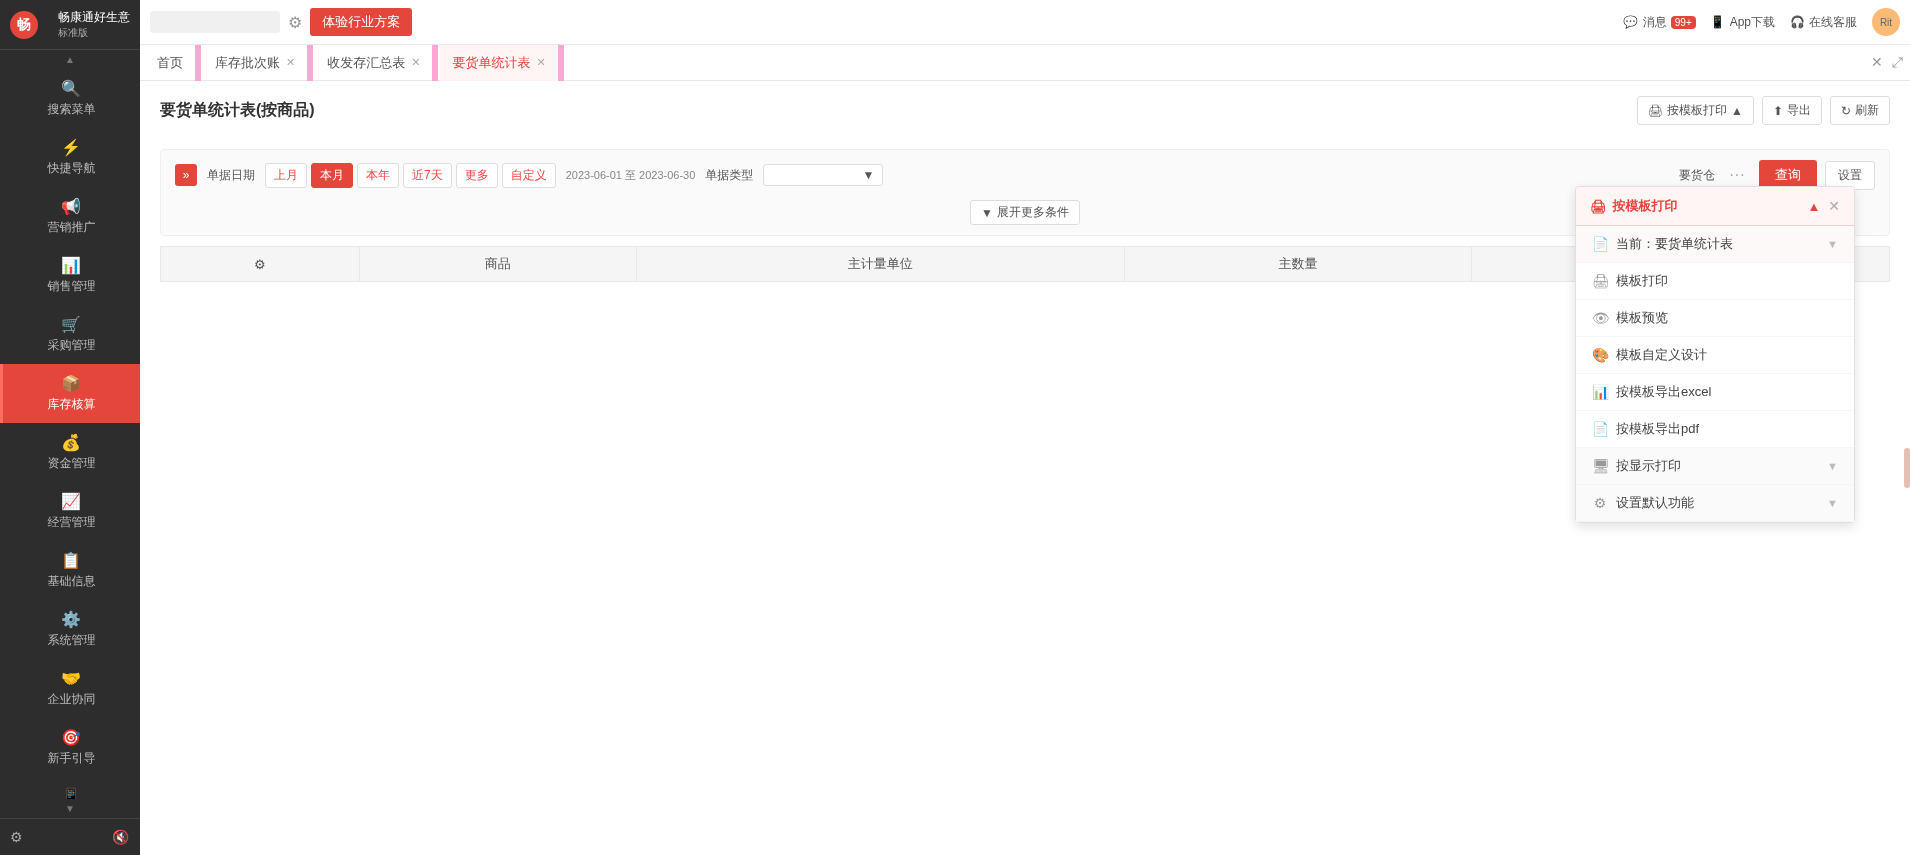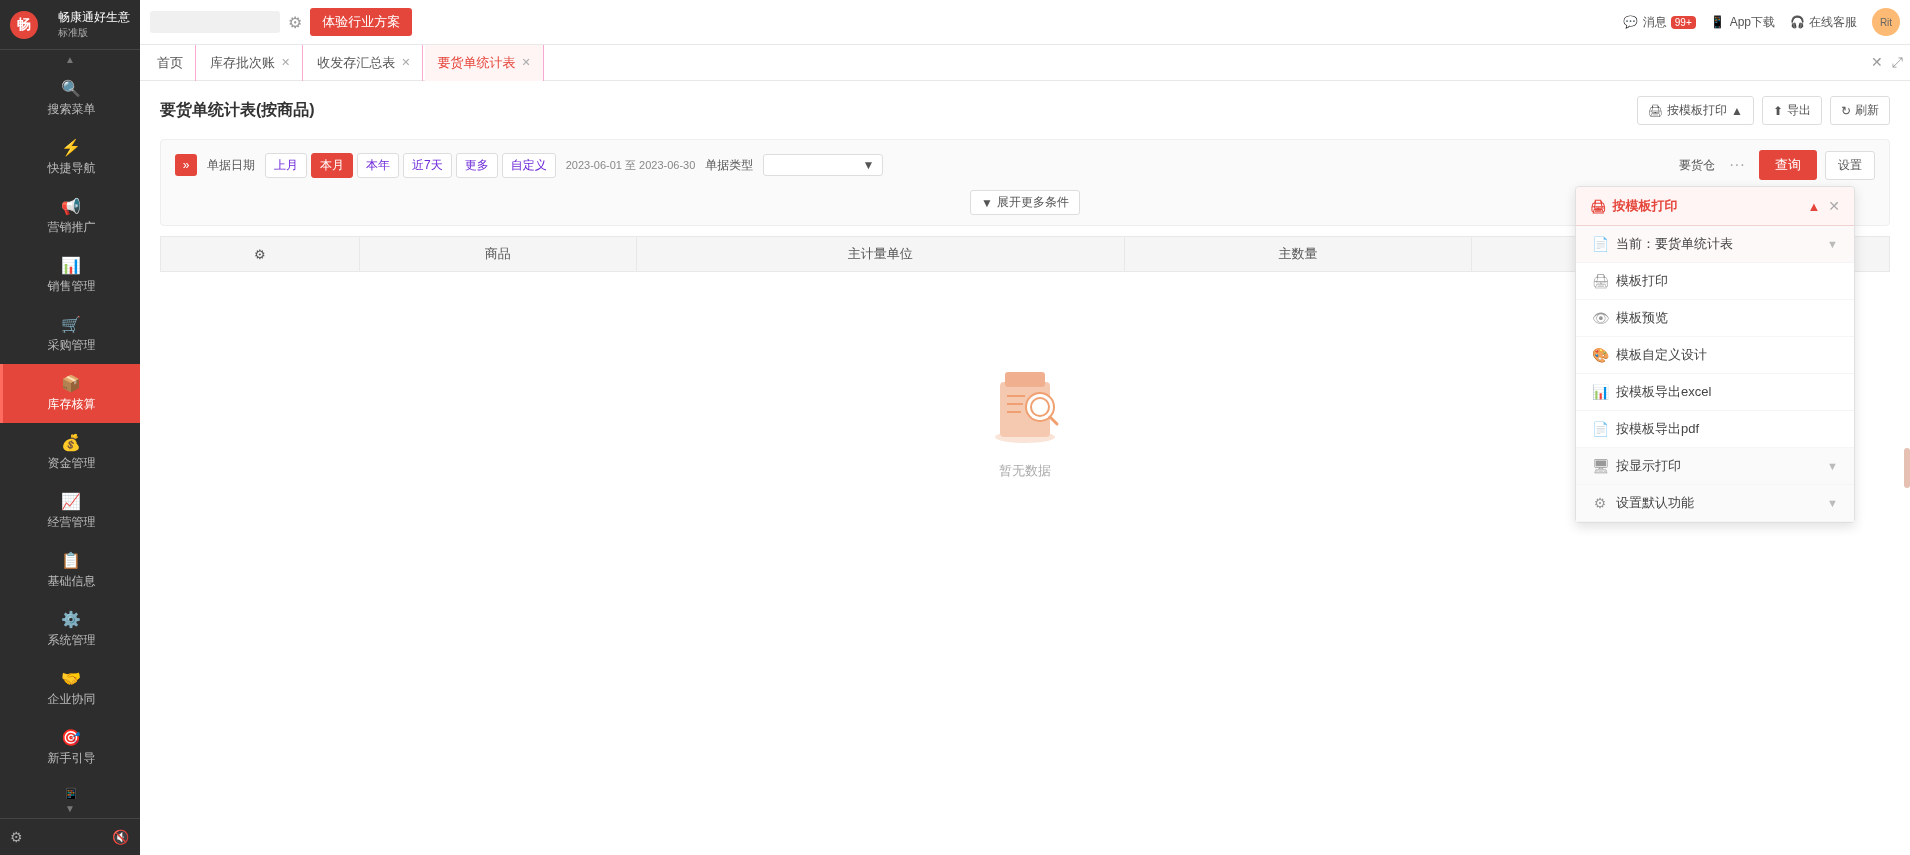--- a/index.html
+++ b/index.html
@@ -150,21 +150,21 @@
       gap: 2px;
     }
     .tab {
       display: flex;
       align-items: center;
       padding: 0 12px;
       height: 36px;
       cursor: pointer;
       font-size: 13px;
       color: #555;
-      border-right: 1px solid #f9a8d4;
+      border-right: 6px solid #f9a8d4;
       white-space: nowrap;
     }
     .tab.active { color: #e5463b; background: #fff5f5; }
     .tab-close {
       margin-left: 6px;
       color: #aaa;
       font-size: 11px;
       cursor: pointer;
     }
     .tabbar-actions { margin-left: auto; display: flex; gap: 5px; }
@@ -188,21 +188,21 @@
       background: #fff;
       margin: 0;
       padding: 15px 20px;
       min-height: 100%;
     }
 
     .page-header {
       display: flex;
       align-items: center;
       justify-content: space-between;
-      margin-bottom: 14px;
+      margin-bottom: 24px;
     }
 
     .page-title { font-size: 16px; font-weight: bold; color: #333; }
 
     .page-actions { display: flex; align-items: center; gap: 8px; }
 
     .action-btn {
       display: flex;
       align-items: center;
       gap: 4px;
@@ -250,21 +250,21 @@
       align-items: center;
       gap: 4px;
     }
     .date-btn {
       padding: 3px 8px;
       border: 1px solid #ddd;
       background: #fff;
       border-radius: 3px;
       cursor: pointer;
       font-size: 12px;
-      color: #6d28d9;
+      color: #ef4444;
     }
     .date-btn.active { background: #e5463b; color: #ffffff; border-color: #e5463b; }
     .date-text { font-size: 11px; color: #888; }
 
     .filter-select {
       display: flex;
       align-items: center;
       gap: 4px;
       border: 1px solid #ddd;
       border-radius: 3px;
@@ -611,34 +611,20 @@
             </th>
             <th>
               <span>零售金额</span>
             </th>
           </tr>
         </thead>
         <tbody>
         </tbody>
       </table>
 
-      <div class="empty-state">
-        <svg class="empty-icon" viewBox="0 0 100 100" xmlns="http://www.w3.org/2000/svg">
-          <ellipse cx="50" cy="85" rx="30" ry="6" fill="#f5c9b0" opacity="0.5"></ellipse>
-          <rect x="25" y="30" width="50" height="55" rx="4" fill="#f5c9b0"></rect>
-          <rect x="30" y="20" width="40" height="15" rx="3" fill="#f0b090"></rect>
-          <circle cx="65" cy="55" r="14" fill="#fff" stroke="#f0a070" stroke-width="2"></circle>
-          <circle cx="65" cy="55" r="9" fill="none" stroke="#f0a070" stroke-width="2"></circle>
-          <line x1="75" y1="65" x2="82" y2="72" stroke="#f0a070" stroke-width="3" stroke-linecap="round"></line>
-          <line x1="32" y1="44" x2="50" y2="44" stroke="#f0a070" stroke-width="2"></line>
-          <line x1="32" y1="52" x2="48" y2="52" stroke="#f0a070" stroke-width="2"></line>
-          <line x1="32" y1="60" x2="46" y2="60" stroke="#f0a070" stroke-width="2"></line>
-        </svg>
-        <span>暂无数据</span>
-      </div>
     </div>
 
     <div class="dropdown-panel">
       <div class="dropdown-panel-header">
         <div class="dropdown-panel-title">
           <span>🖨</span>
           <span>按模板打印</span>
         </div>
         <div style="display:flex; align-items:center; gap:8px;">
           <span style="color:#e5463b;cursor:pointer;">▲</span>

